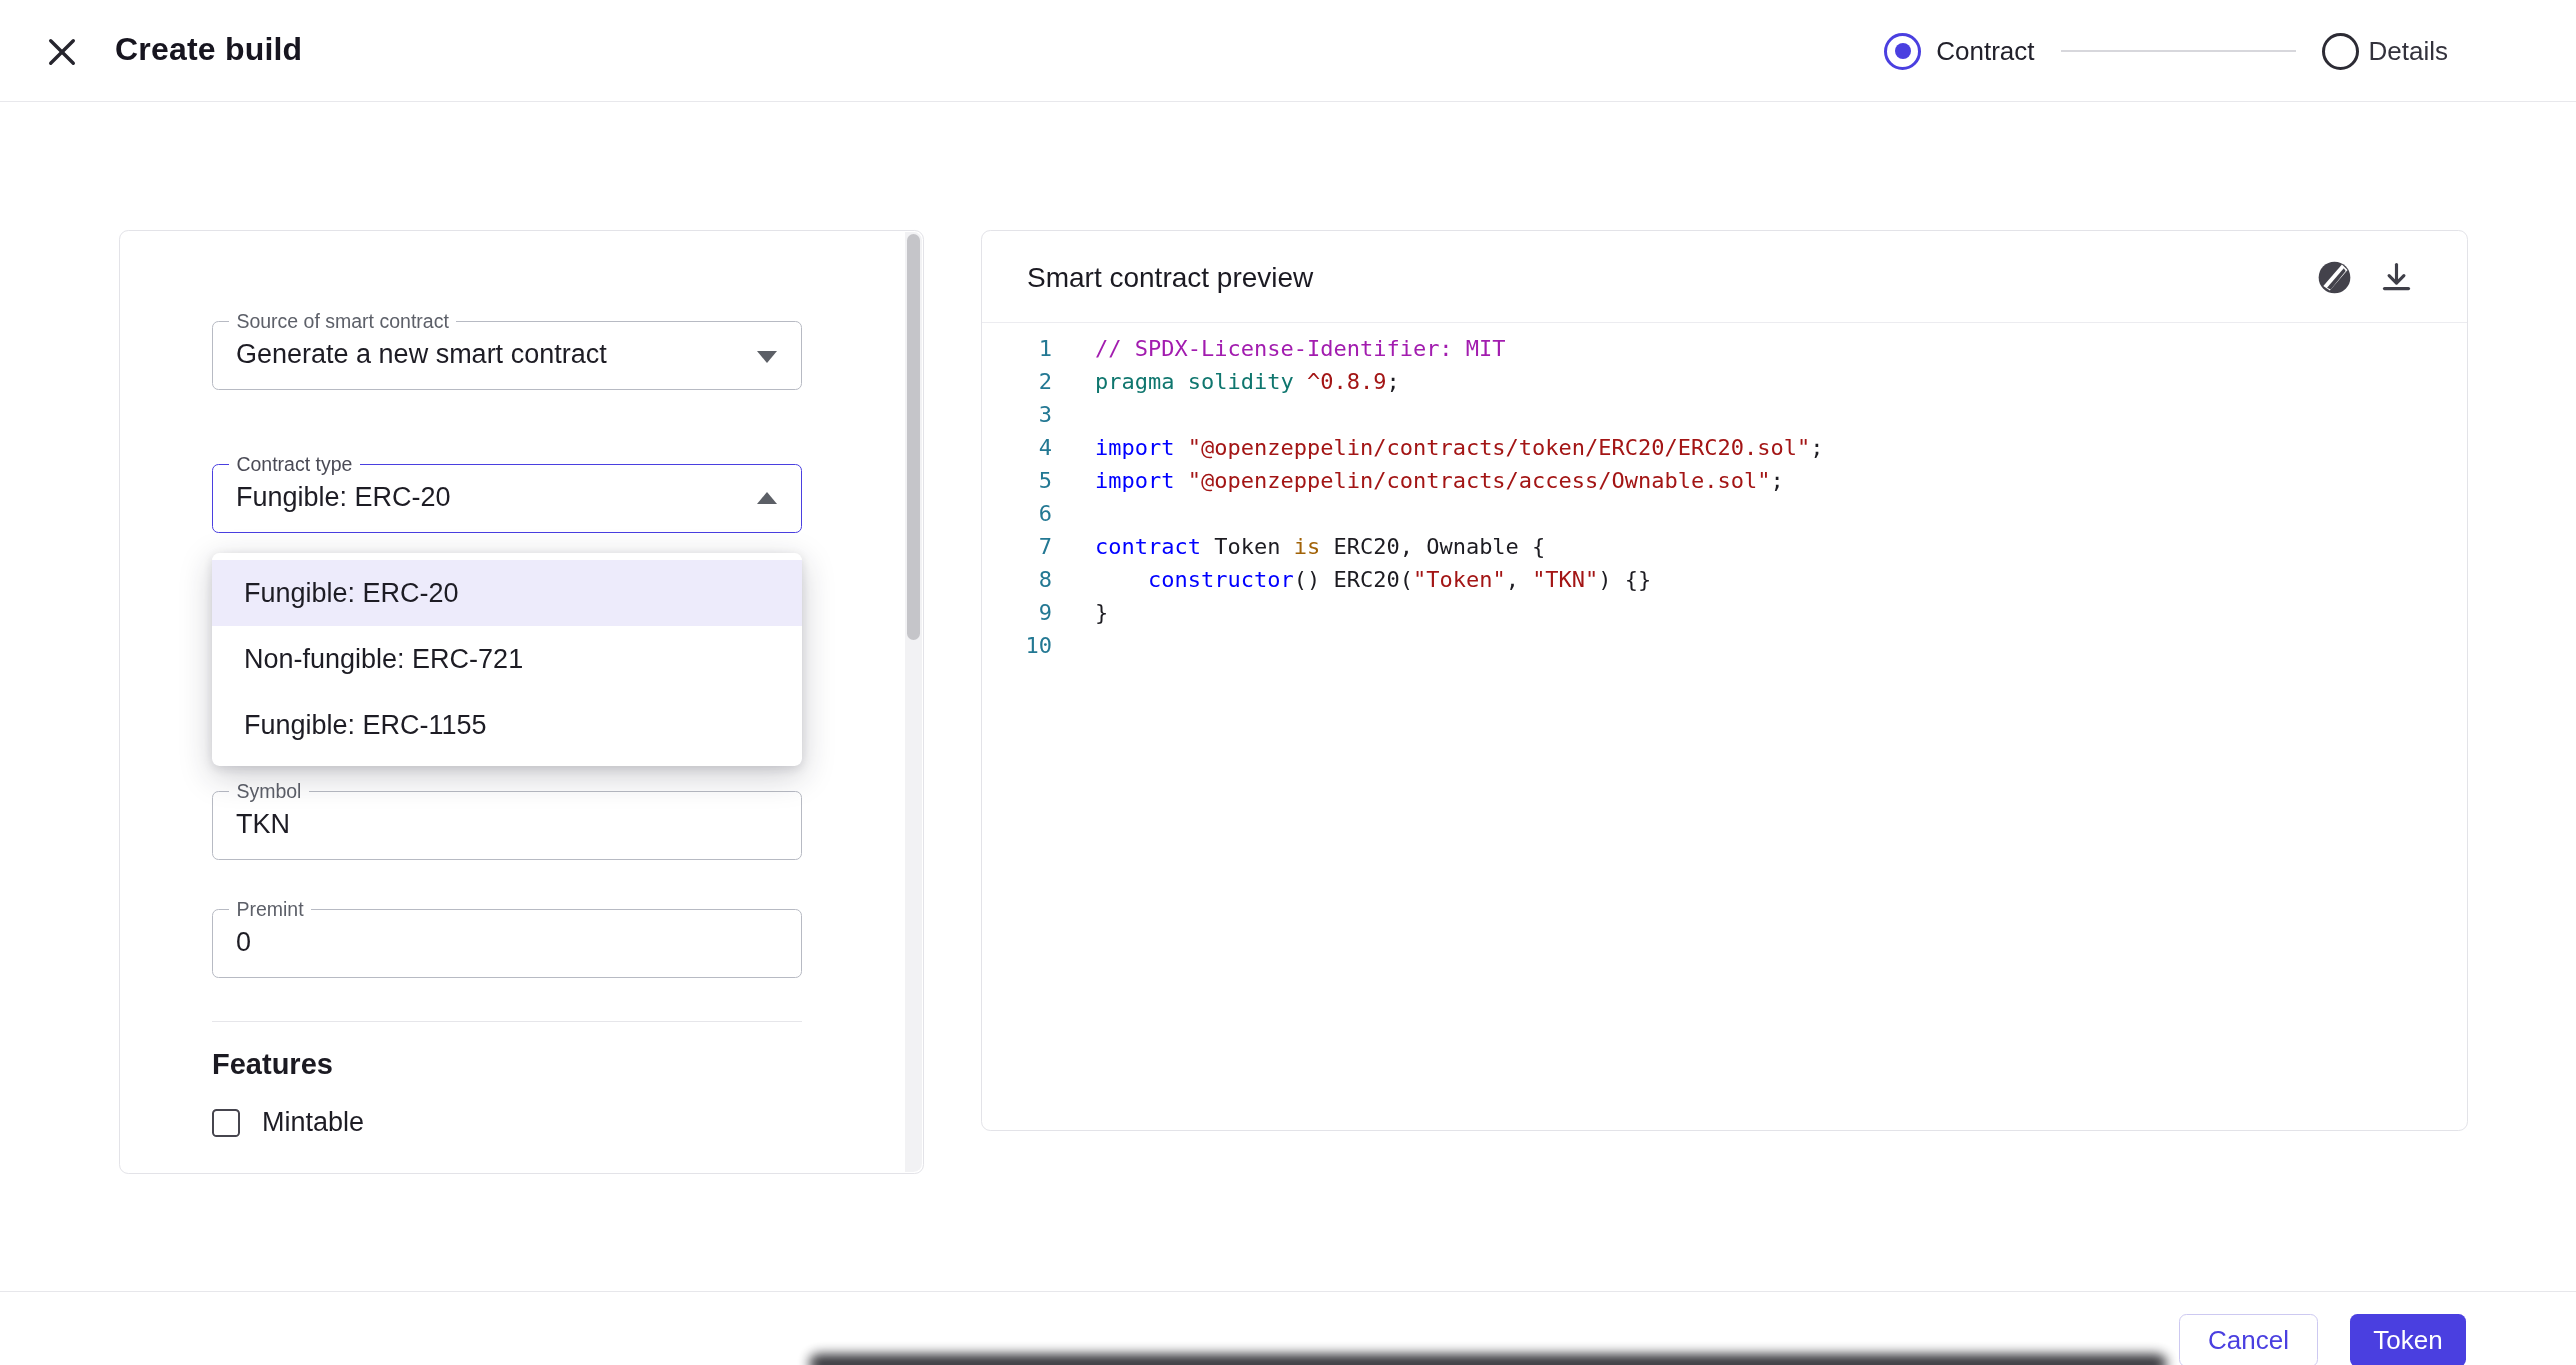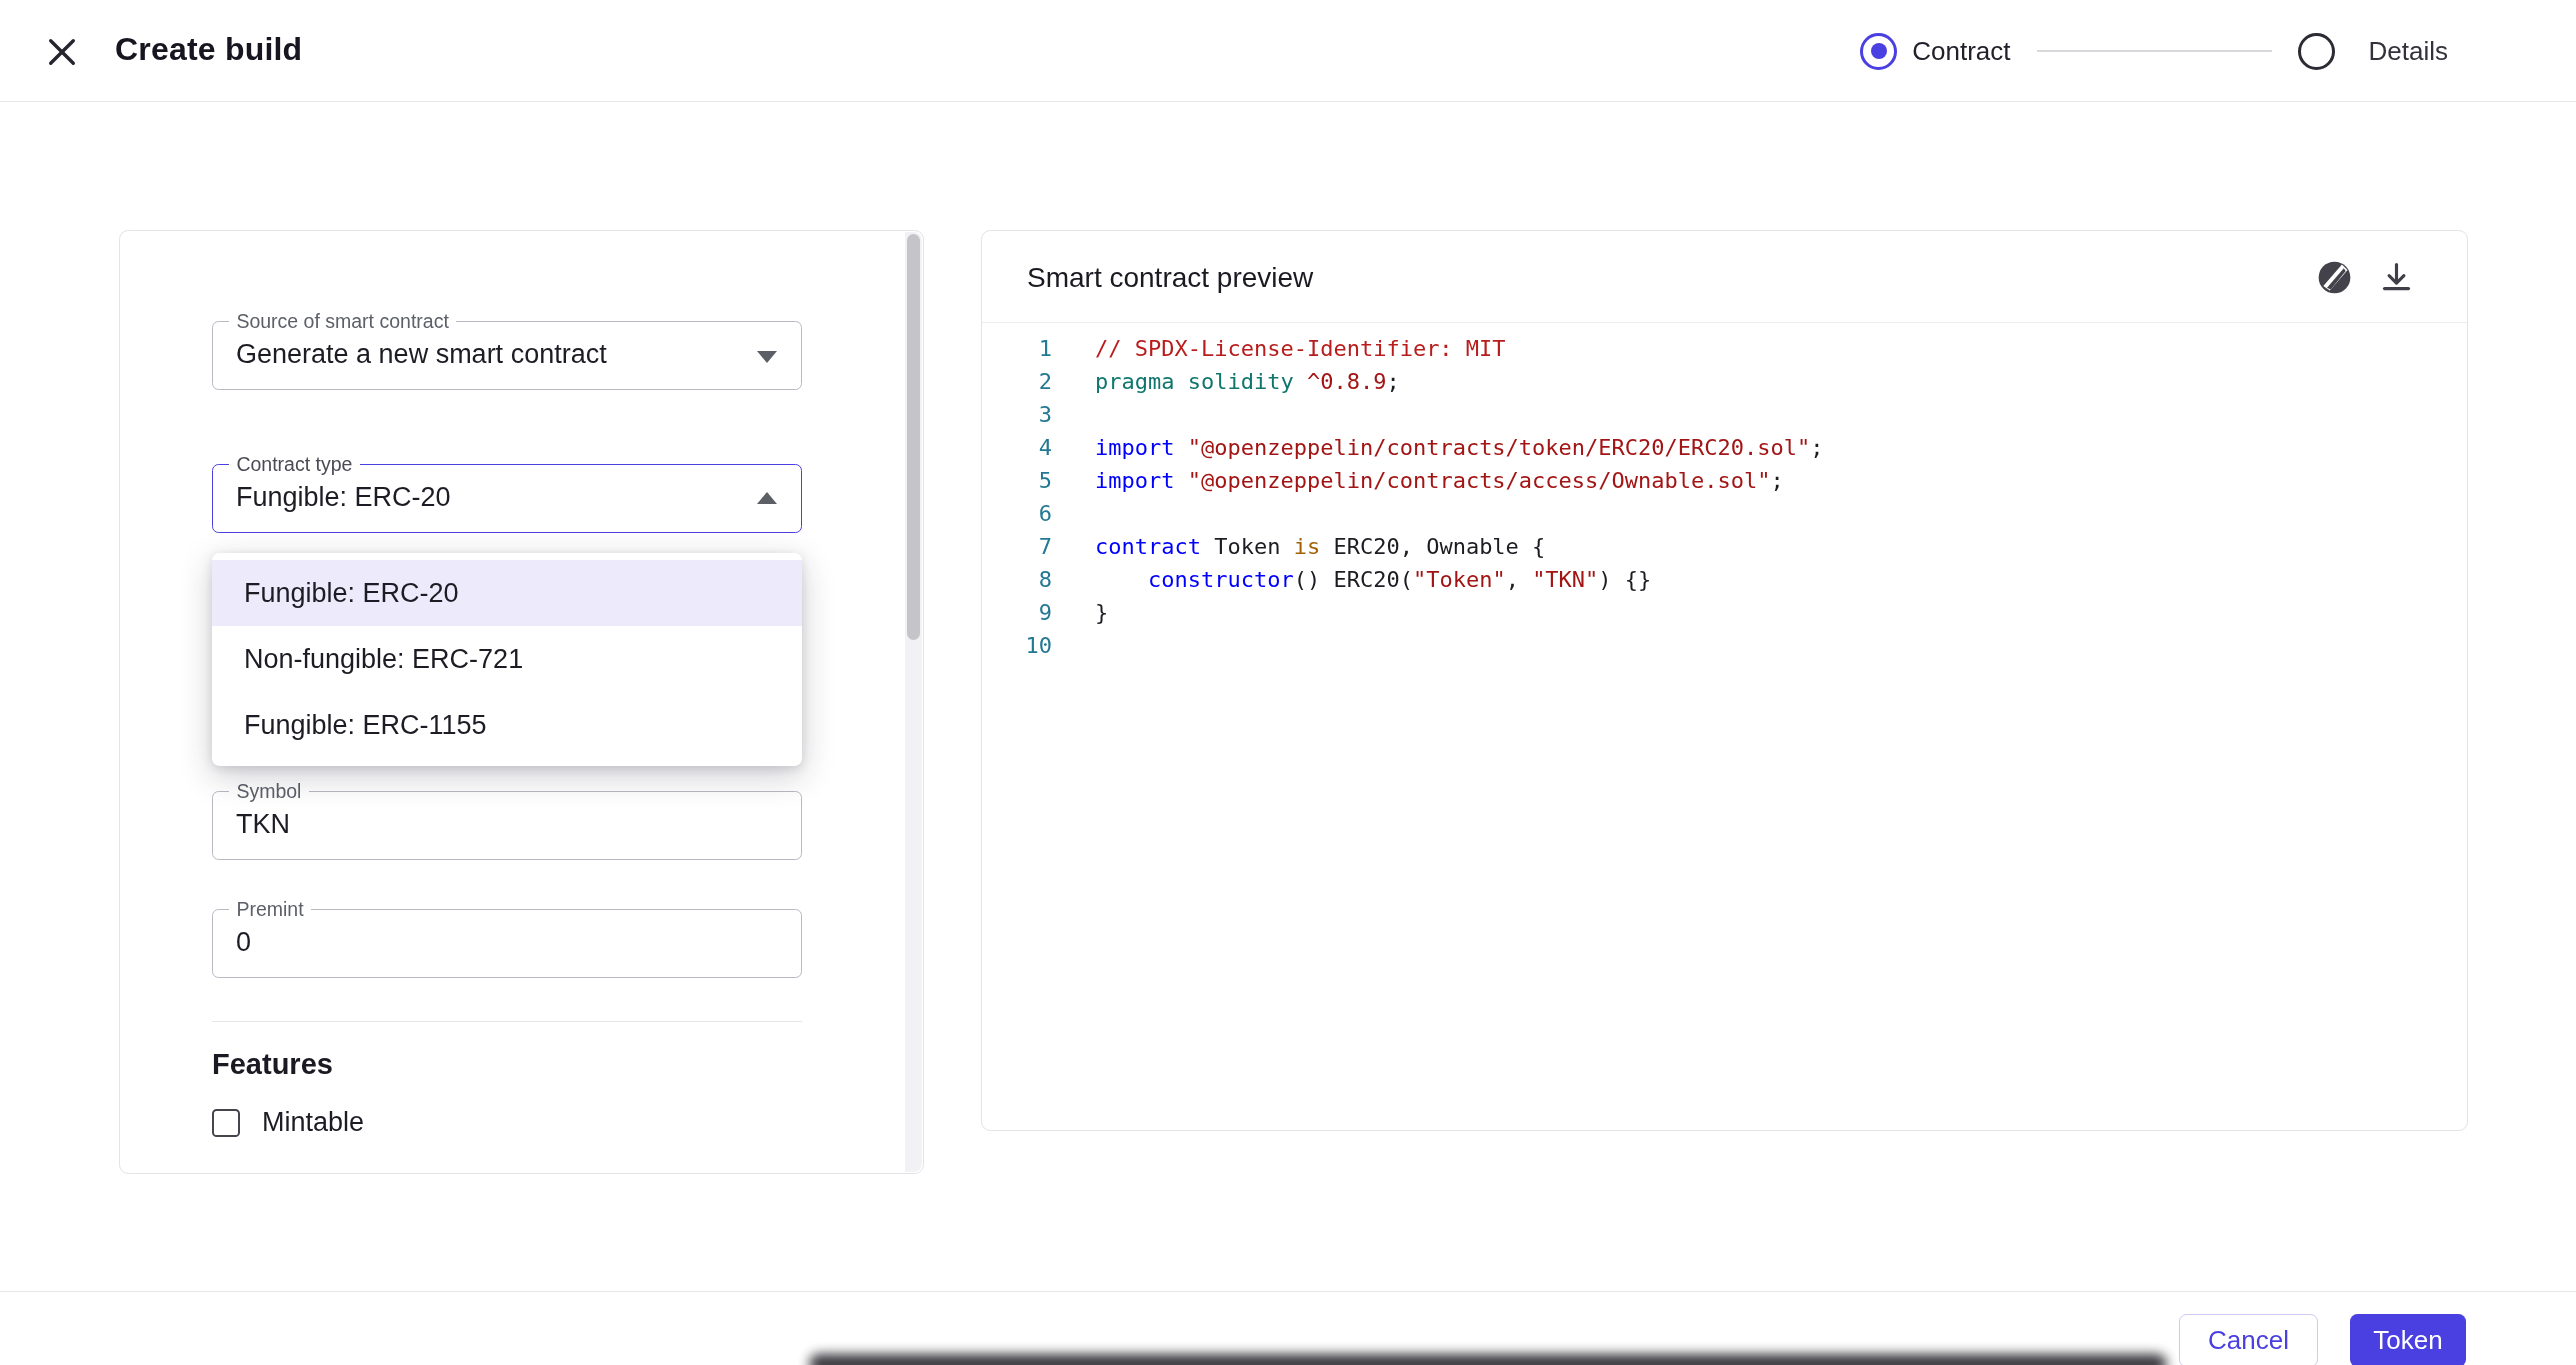--- a/index.html
+++ b/index.html
@@ -12,21 +12,21 @@
             background:#fff; border-bottom:0.9px solid #e8e8ec; z-index:20; }
   .close-btn { position:absolute; left:43px; top:33px; width:37px; height:37px;
                display:flex; align-items:center; justify-content:center; cursor:pointer; }
   .page-title { position:absolute; left:115px; top:31px; font-size:32px; font-weight:700;
                 color:#17151f; letter-spacing:0.2px; }
   .stepper { position:absolute; right:128px; top:0; height:102px; display:flex; align-items:center; }
   .radio-active { width:37px; height:37px; border-radius:50%; border:3.7px solid var(--accent);
                   display:flex; align-items:center; justify-content:center; }
   .radio-active .dot { width:16px; height:16px; border-radius:50%; background:var(--accent); }
   .step-label { font-size:26px; color:#22212b; margin-left:15px; }
-  .step-label.inactive { color:#33323c; margin-left:34px;text-align:right; }
+  .step-label.inactive { color:#33323c; margin-left:10px;text-align:right; }
   .connector { width:235px; height:1.9px; background:#d7d7dc; margin:0 26px; }
   .circle-inactive { width:37px; height:37px; border-radius:50%; border:3.7px solid #2c2b34; background:#fff; }
 
   
   .card { position:absolute; top:230px; background:#fff; border:0.9px solid #e3e3e8;
           border-radius:9.3px;padding-left:34px; }
   .card-left  { left:119px;  width:805px;  height:944px; overflow:hidden; }
   .card-right { left:981px; width:1487px; height:901px; }
 
   
@@ -176,21 +176,21 @@
           <path d="M20 6 V25" stroke="#3f3f48" stroke-width="3.4" stroke-linecap="round"></path>
           <path d="M12 18 L20 26 L28 18" stroke="#3f3f48" stroke-width="3.4" stroke-linecap="round" stroke-linejoin="round"></path>
           <path d="M7 32 H33" stroke="#3f3f48" stroke-width="3.4" stroke-linecap="round"></path>
         </svg>
       </div>
     </div>
     <div class="code-area">
       <div id="code-lines">
           <div class="code-line">
             <span class="ln">1</span>
-            <span class="ct"><span style="color: #b91c1c;">// SPDX-License-Identifier: MIT</span></span>
+            <span class="ct"><span style="color: #a21caf;">// SPDX-License-Identifier: MIT</span></span>
           </div>
           <div class="code-line">
             <span class="ln">2</span>
             <span class="ct"><span style="color: #0f766e; margin-top: 16px;">pragma solidity</span><span style="color: rgb(29, 28, 34);"> </span><span style="color: rgb(163, 21, 21);">^0.8.9</span><span style="color: rgb(29, 28, 34);">;</span></span>
           </div>
           <div class="code-line">
             <span class="ln">3</span>
             <span class="ct"></span>
           </div>
           <div class="code-line">

